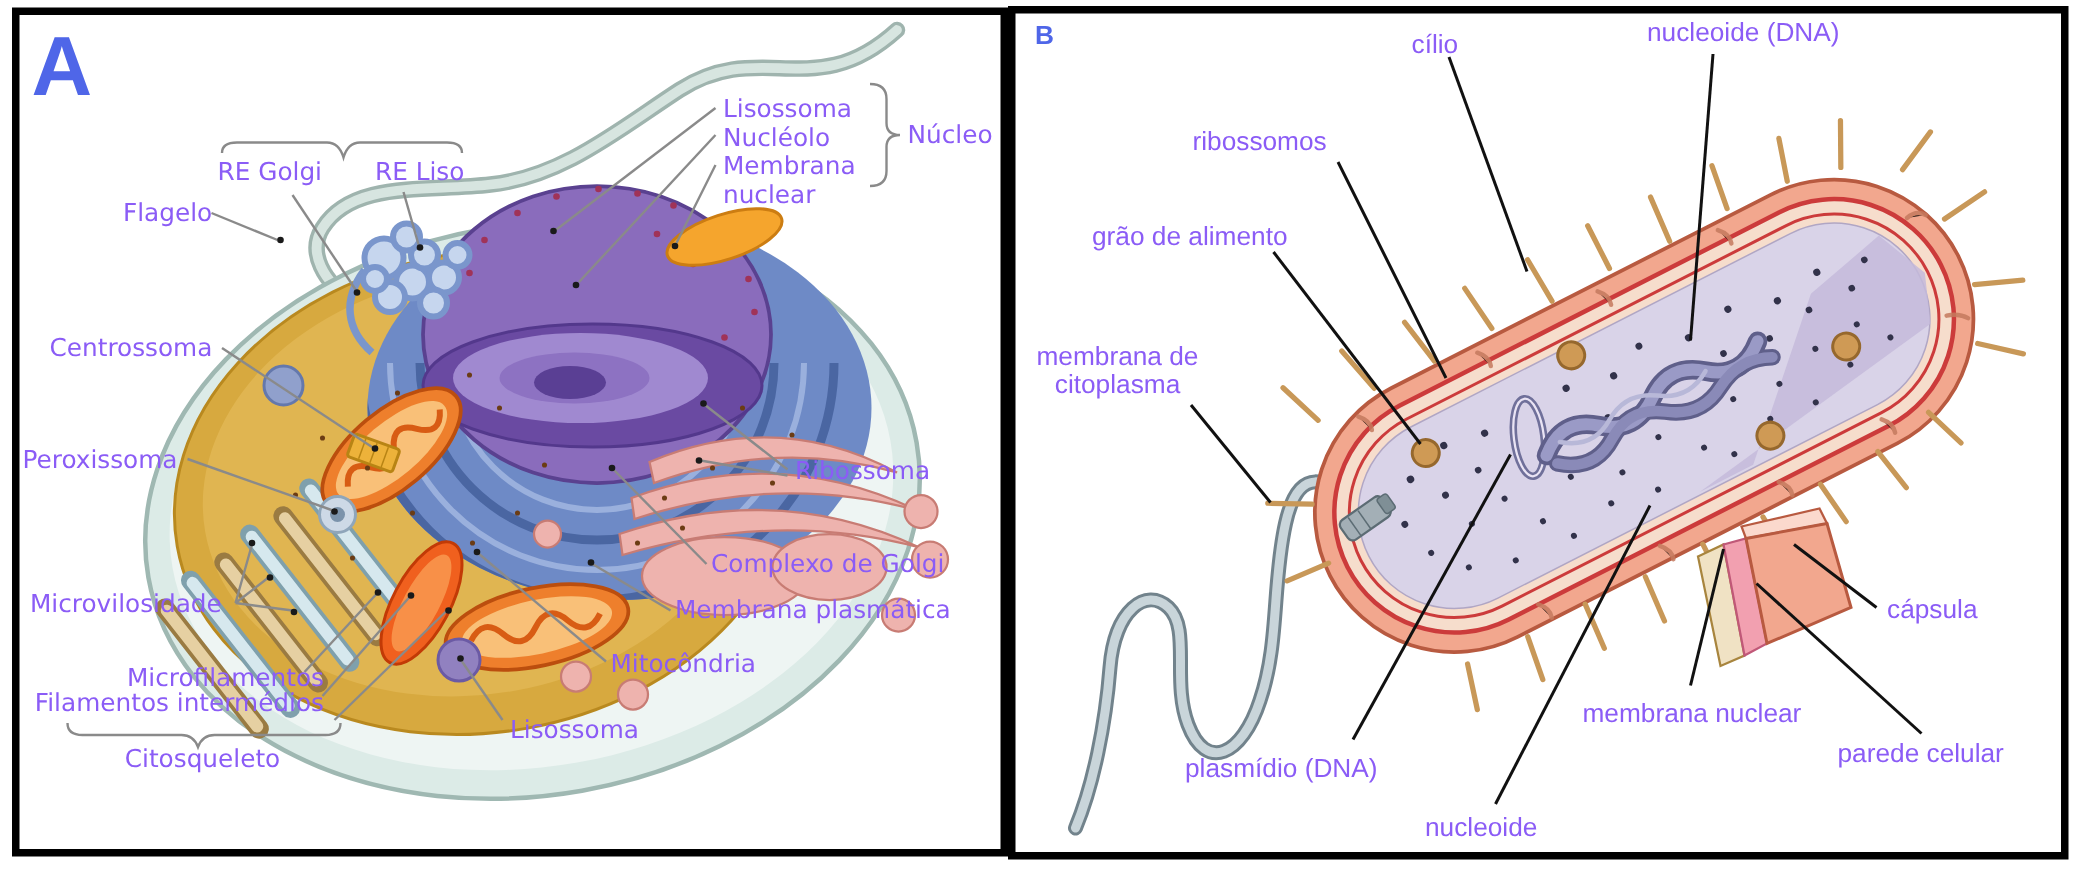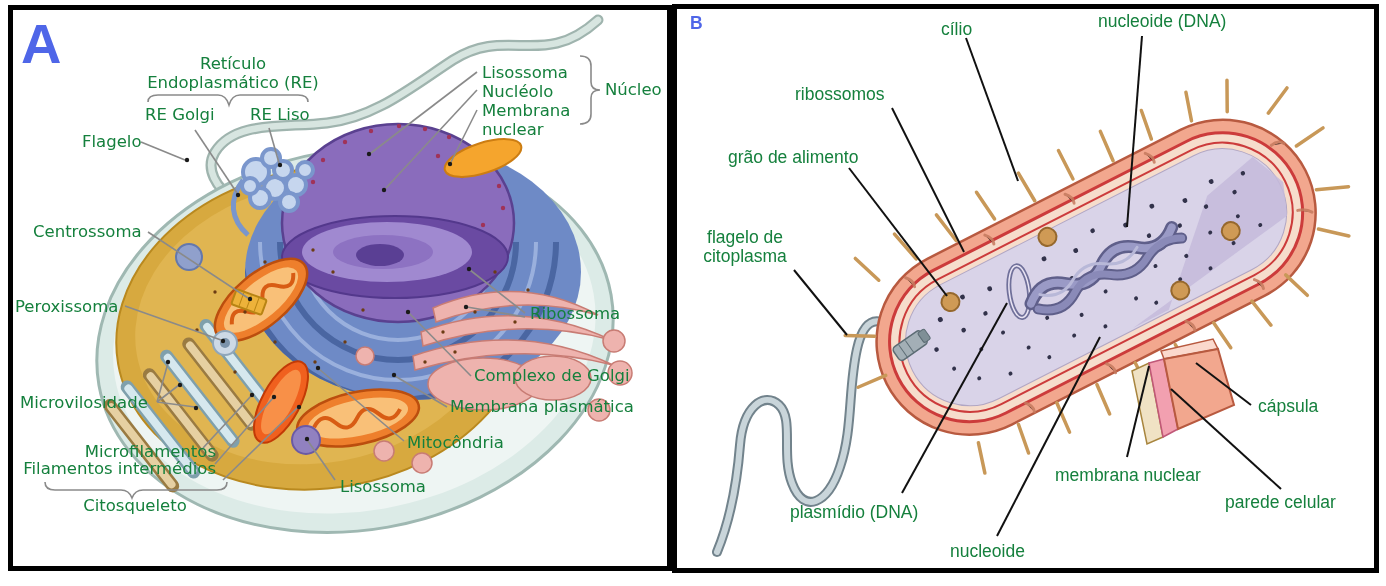--- a/index.html
+++ b/index.html
@@ -3,21 +3,21 @@
 <meta charset="utf-8">
 <style>
   html,body{margin:0;padding:0;background:#fff;}
   .stage{position:relative;width:1386px;height:586px;background:#fff;overflow:hidden;
          font-family:"Liberation Sans",sans-serif;}
   .panel{position:absolute;border:5px solid #000;box-sizing:border-box;background:#fff;}
   .panel-a{left:8px;top:5px;width:664px;height:566px;}
   .panel-b{left:672px;top:4px;width:707px;height:569px;}
   .art{position:absolute;left:0;top:0;width:100%;height:100%;}
   .lbl{position:absolute;font-family:"DejaVu Sans",sans-serif;font-size:16.5px;
-       color:#15803d;white-space:nowrap;line-height:19px;}
+       color:#8b5cf6;white-space:nowrap;line-height:19px;}
   .panel-b .lbl{font-family:"Liberation Sans",sans-serif;font-size:17.5px;line-height:19px;}
   .letter{font-family:"Liberation Sans",sans-serif;font-weight:bold;font-size:56px;
           line-height:52px;color:#4f66e8;}
   .center{text-align:center;}
   .rightblk{text-align:right;line-height:16.5px;}
 </style>
 </head>
 <body>
 
 <div class="stage">
@@ -212,24 +212,20 @@
         <circle cx="294" cy="429" r="2.2"></circle>
           <circle cx="456" cy="259" r="2.2"></circle>
           <circle cx="453" cy="297" r="2.2"></circle>
         <circle cx="395" cy="302" r="2.2"></circle>
           <circle cx="381" cy="365" r="2.2"></circle>
           <circle cx="305" cy="358" r="2.2"></circle>
       </g>
     </svg>
 
     <div class="lbl letter" style="left:8px;top:8px">A</div>
-    <div class="lbl center" style="left:120px;top:44px;width:200px">
-      <span style="display:block">Retículo</span>
-      <span style="display:block">Endoplasmático (RE)</span>
-    </div>
     <div class="lbl" style="left:132px;top:95px">RE Golgi</div>
     <div class="lbl" style="left:237px;top:95px">RE Liso</div>
     <div class="lbl" style="left:69px;top:122px">Flagelo</div>
     <div class="lbl" style="left:469px;top:53px">Lisossoma</div>
     <div class="lbl" style="left:469px;top:72px">Nucléolo</div>
     <div class="lbl" style="left:469px;top:91px">
       <span style="display:block">Membrana</span>
       <span style="display:block">nuclear</span>
     </div>
     <div class="lbl" style="left:592px;top:70px">Núcleo</div>
@@ -400,21 +396,21 @@
         <path d="M574,396 L519,354"></path>
       </g>
     </svg>
 
     <div class="lbl letter" style="left:13px;top:5px">B</div>
     <div class="lbl" style="left:264px;top:11px">cílio</div>
     <div class="lbl" style="left:421px;top:3px">nucleoide (DNA)</div>
     <div class="lbl" style="left:118px;top:76px">ribossomos</div>
     <div class="lbl" style="left:51px;top:139px">grão de alimento</div>
     <div class="lbl center" style="left:10px;top:219px;width:116px">
-      <span style="display:block">flagelo de</span>
+      <span style="display:block">membrana de</span>
       <span style="display:block">citoplasma</span>
     </div>
     <div class="lbl" style="left:113px;top:494px">plasmídio (DNA)</div>
     <div class="lbl" style="left:273px;top:533px">nucleoide</div>
     <div class="lbl" style="left:378px;top:457px">membrana nuclear</div>
     <div class="lbl" style="left:548px;top:484px">parede celular</div>
     <div class="lbl" style="left:581px;top:388px">cápsula</div>
   </section>
 </div>
 

